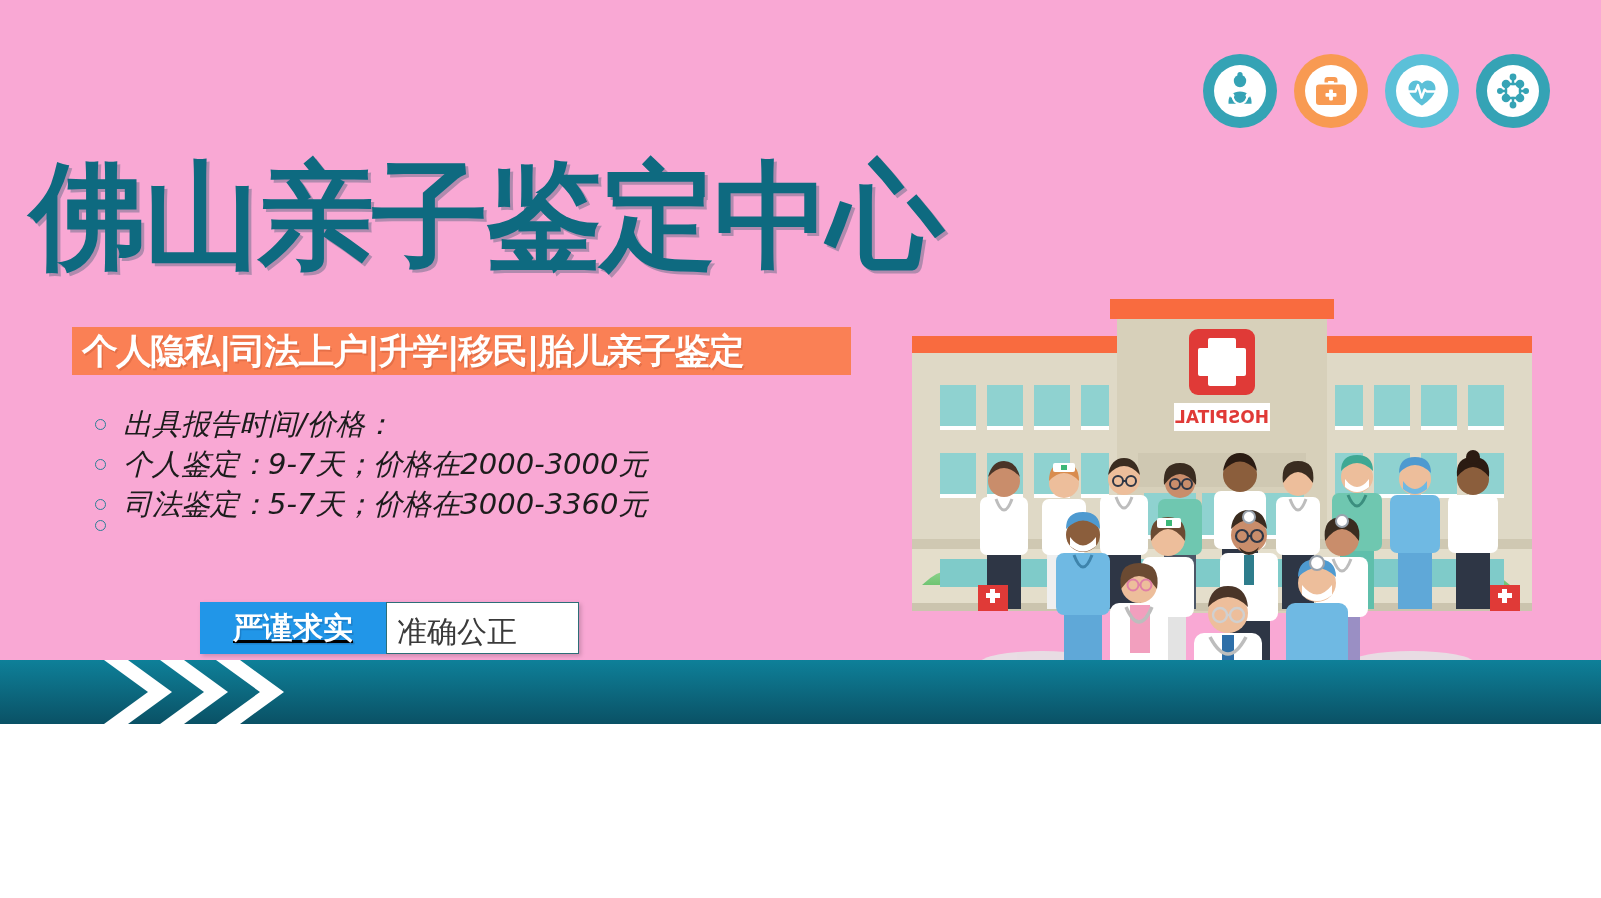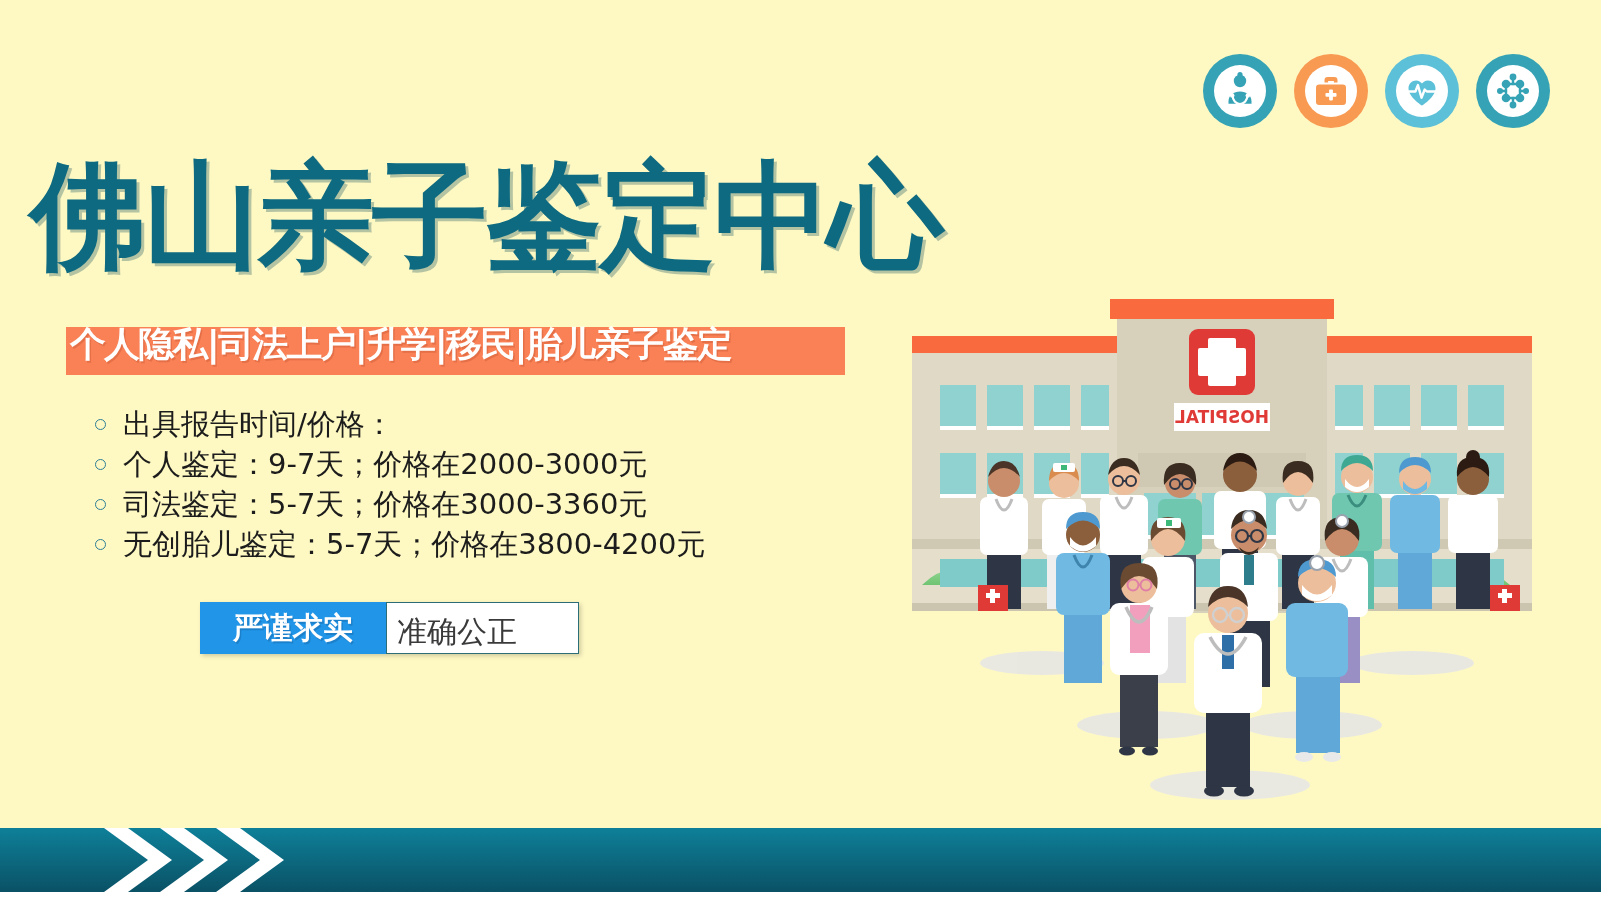--- a/index.html
+++ b/index.html
@@ -5,22 +5,22 @@
 <style>
   * { margin:0; padding:0; box-sizing:border-box; }
   html, body {
     width:1601px; height:898px;
     background:#ffffff;
     font-family:"Liberation Sans","DejaVu Sans",sans-serif;
     overflow:hidden;
   }
   #poster {
     position:relative;
-    width:1601px; height:892px;
-    background:#fef9c3;
+    width:1601px; height:724px;
+    background:#f9a8d4;
     overflow:hidden;
   }
 
   
   #icon-row {
     position:absolute;
     top:54px; left:1203px;
     display:flex;
     gap:17px;
     align-items:center;
@@ -46,25 +46,25 @@
     white-space:nowrap;
     text-shadow:3px 3px 0 rgba(10,70,86,.30);
     font-family:"DejaVu Sans","Liberation Sans",sans-serif;
     transform:scaleX(1.0);
     transform-origin:left center;
   }
 
   
   #subtitle-banner {
     position:absolute;
-    left:66px; top:327px;
+    left:72px; top:327px;
     width:779px; height:48px;
     background:#FA8055;
-    display:flex; align-items:flex-start;
-    padding:0 4px;
+    display:flex; align-items:center;
+    padding:0 10px;
   }
   #subtitle-banner .txt {
     font-size:35px;
     font-weight:900;
     color:#ffffff;
     line-height:1;
     white-space:nowrap;
     letter-spacing:-1.5px;
     font-family:"DejaVu Sans","Liberation Sans",sans-serif;
     text-shadow:1.5px 1.5px 0 rgba(190,80,45,.35);
@@ -76,20 +76,21 @@
   #bullet-list {
     position:absolute;
     left:95px; top:404px;
     width:760px;
   }
   .bullet-row {
     display:flex;
     align-items:baseline;
     height:40px;
     margin-bottom:0px;
+    font-style:italic;
   }
   .bullet-mark {
     width:28px; flex:0 0 28px;
     display:flex; align-items:center; justify-content:flex-start;
     position:relative; top:-4px;
   }
   .bullet-mark i {
     display:block;
     width:11px; height:11px;
     border:1.6px solid #2C7E96;
@@ -109,21 +110,21 @@
     position:absolute;
     left:200px; top:602px;
     display:flex;
     align-items:stretch;
     height:52px;
     filter:drop-shadow(2px 2px 2px rgba(0,0,0,.18));
   }
   #slogan-blue {
     background:#2196E8;
     width:186px;
-    display:flex; align-items:center; justify-content:center;
+    display:flex; align-items:center; justify-content:center;text-decoration:underline;
   }
   #slogan-blue .txt {
     font-size:30px; font-weight:900; color:#ffffff;
     letter-spacing:0px;
     font-family:"DejaVu Sans","Liberation Sans",sans-serif;
     text-shadow:1.5px 1.5px 0 rgba(20,90,150,.35);
   }
   #slogan-white {
     background:#ffffff;
     border:1.4px solid #2C6E78;
@@ -249,21 +250,20 @@
       <span class="bullet-mark">
           <i></i>
         </span>
       <span class="bullet-text">司法鉴定：5-7天；价格在3000-3360元</span>
     </div>
 
     <div class="bullet-row">
       <span class="bullet-mark">
           <i></i>
         </span>
-      <span class="bullet-text">无创胎儿鉴定：5-7天；价格在3800-4200元</span>
     </div>
 
   </div>
 
   <div id="slogan-group">
     <div id="slogan-blue">
       <span class="txt">严谨求实</span>
     </div>
     <div id="slogan-white">
       <span class="txt">准确公正</span>

